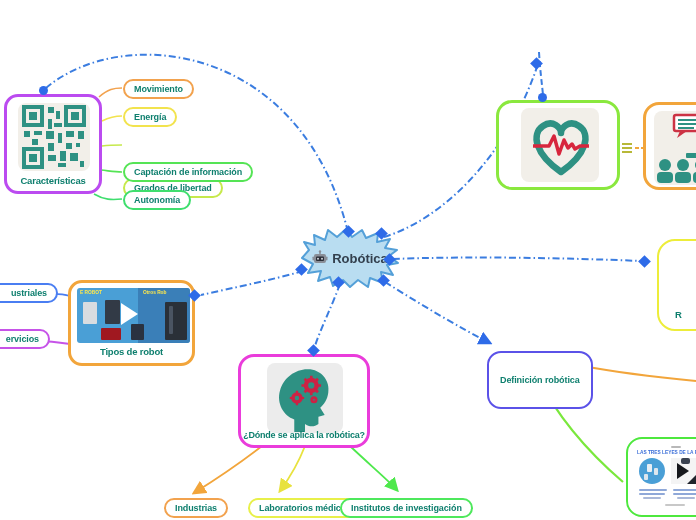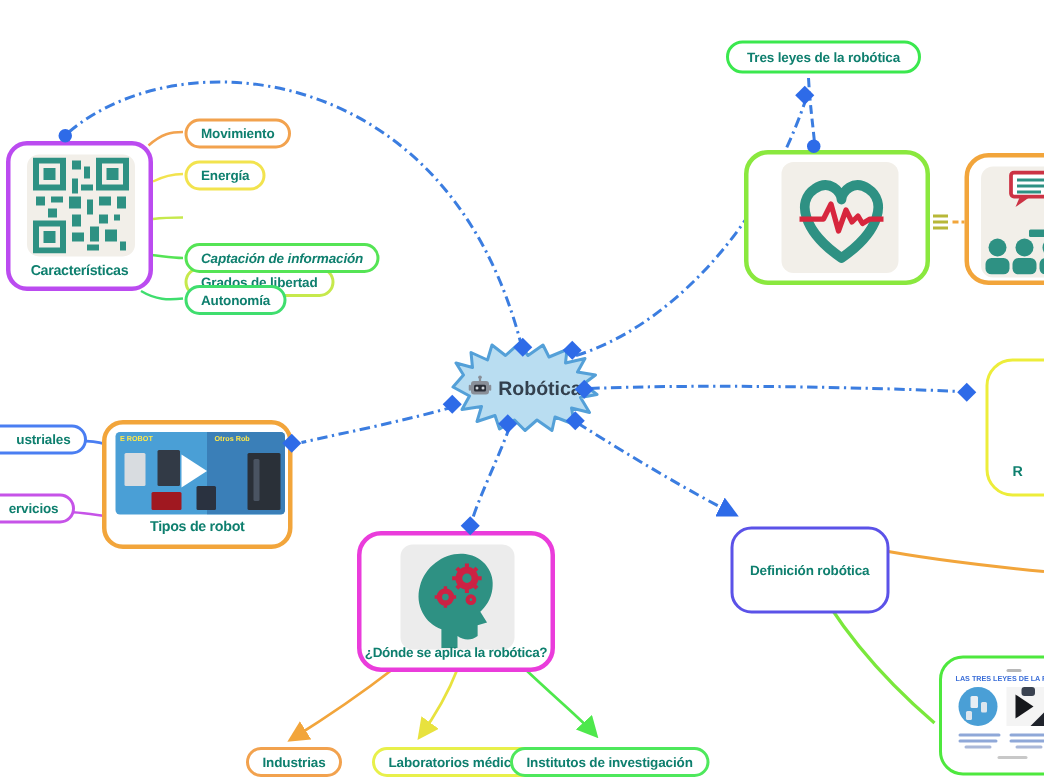--- a/index.html
+++ b/index.html
@@ -136,27 +136,25 @@
     </svg>
     <div class="nlabel" style="bottom: 5px; color: rgb(14, 127, 110);">Características</div>
   </div>
 
   <div class="pill" style="left: 123px; top: 79px; border-color: rgb(242, 162, 78); color: rgb(14, 127, 110);">
     <span>Movimiento</span></div>
   <div class="pill" style="left: 123px; top: 107px; border-color: rgb(242, 227, 78); color: rgb(14, 127, 110);">
     <span>Energía</span></div>
   <div class="pill" style="left: 123px; top: 135px; border-color: rgb(198, 233, 76); color: rgb(14, 127, 110); margin-top: 43px;">
     <span>Grados de libertad</span></div>
-  <div class="pill" style="left: 123px; top: 162px; border-color: rgb(85, 228, 85); color: rgb(14, 127, 110); font-style: italic;">
+  <div class="pill" style="left: 123px; top: 162px; border-color: rgb(85, 228, 85); color: rgb(14, 127, 110);">
     <span>Captación de información</span></div>
   <div class="pill" style="left: 123px; top: 190px; border-color: rgb(63, 222, 110); color: rgb(14, 127, 110);">
     <span>Autonomía</span></div>
 
-  <div class="pill" style="left: 484px; top: 27px; border-width: 2.5px; border-radius: 16px; padding: 4px 12px; border-color: rgb(59, 232, 78); color: rgb(14, 127, 110);">
-    <span>Tres leyes de la robótica</span></div>
 
   <div class="imgnode" style="left: 496px; top: 100px; width: 124px; height: 90px; border-color: rgb(138, 232, 62);">
     <div class="imgpad" style="left: 22px; top: 5px; width: 78px; height: 74px; background: rgb(242, 239, 233);"></div>
     <svg style="position:absolute;left:24px;top:5px;" width="76" height="76" viewBox="0 0 76 76">
       <path d="M38,64 C 12,46 8,26 20,18 C 30,11 38,20 38,25 C 38,20 46,11 56,18 C 68,26 64,46 38,64 Z" fill="none" stroke-width="6.5" stroke-linejoin="round" style="stroke: rgb(46, 145, 131);"></path>
       <polyline points="10,38 26,38 31,28 36,46 41,32 45,40 49,36 52,41 57,38 66,38" fill="none" stroke-width="3.5" stroke-linejoin="round" style="stroke: rgb(215, 38, 61);"></polyline>
     </svg>
   </div>
 
   <div style="position:absolute;left:622px;top:143px;z-index:2;">

